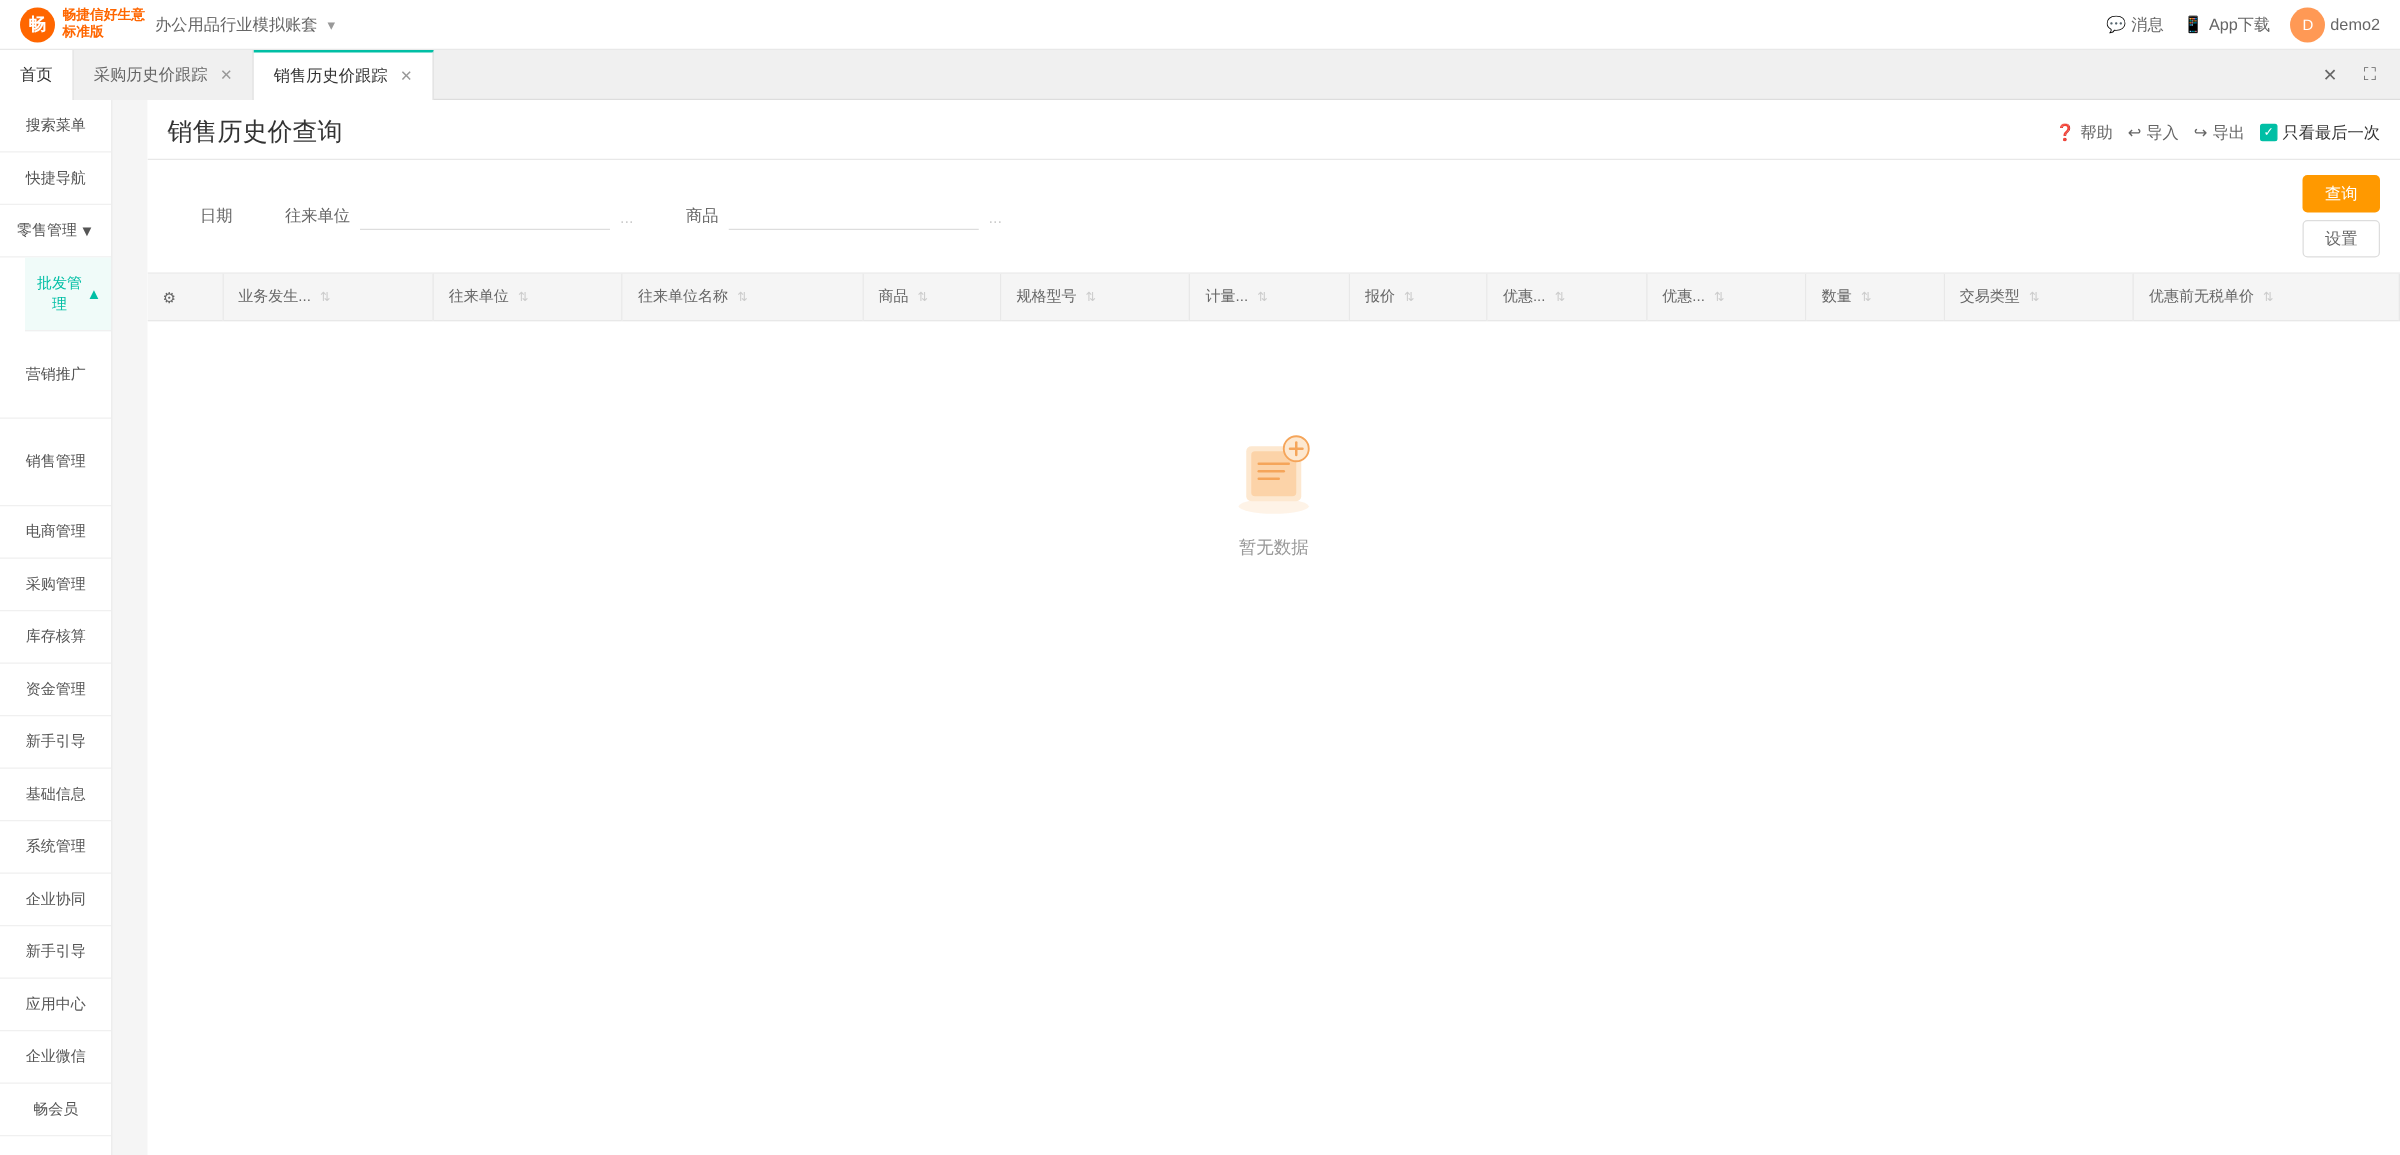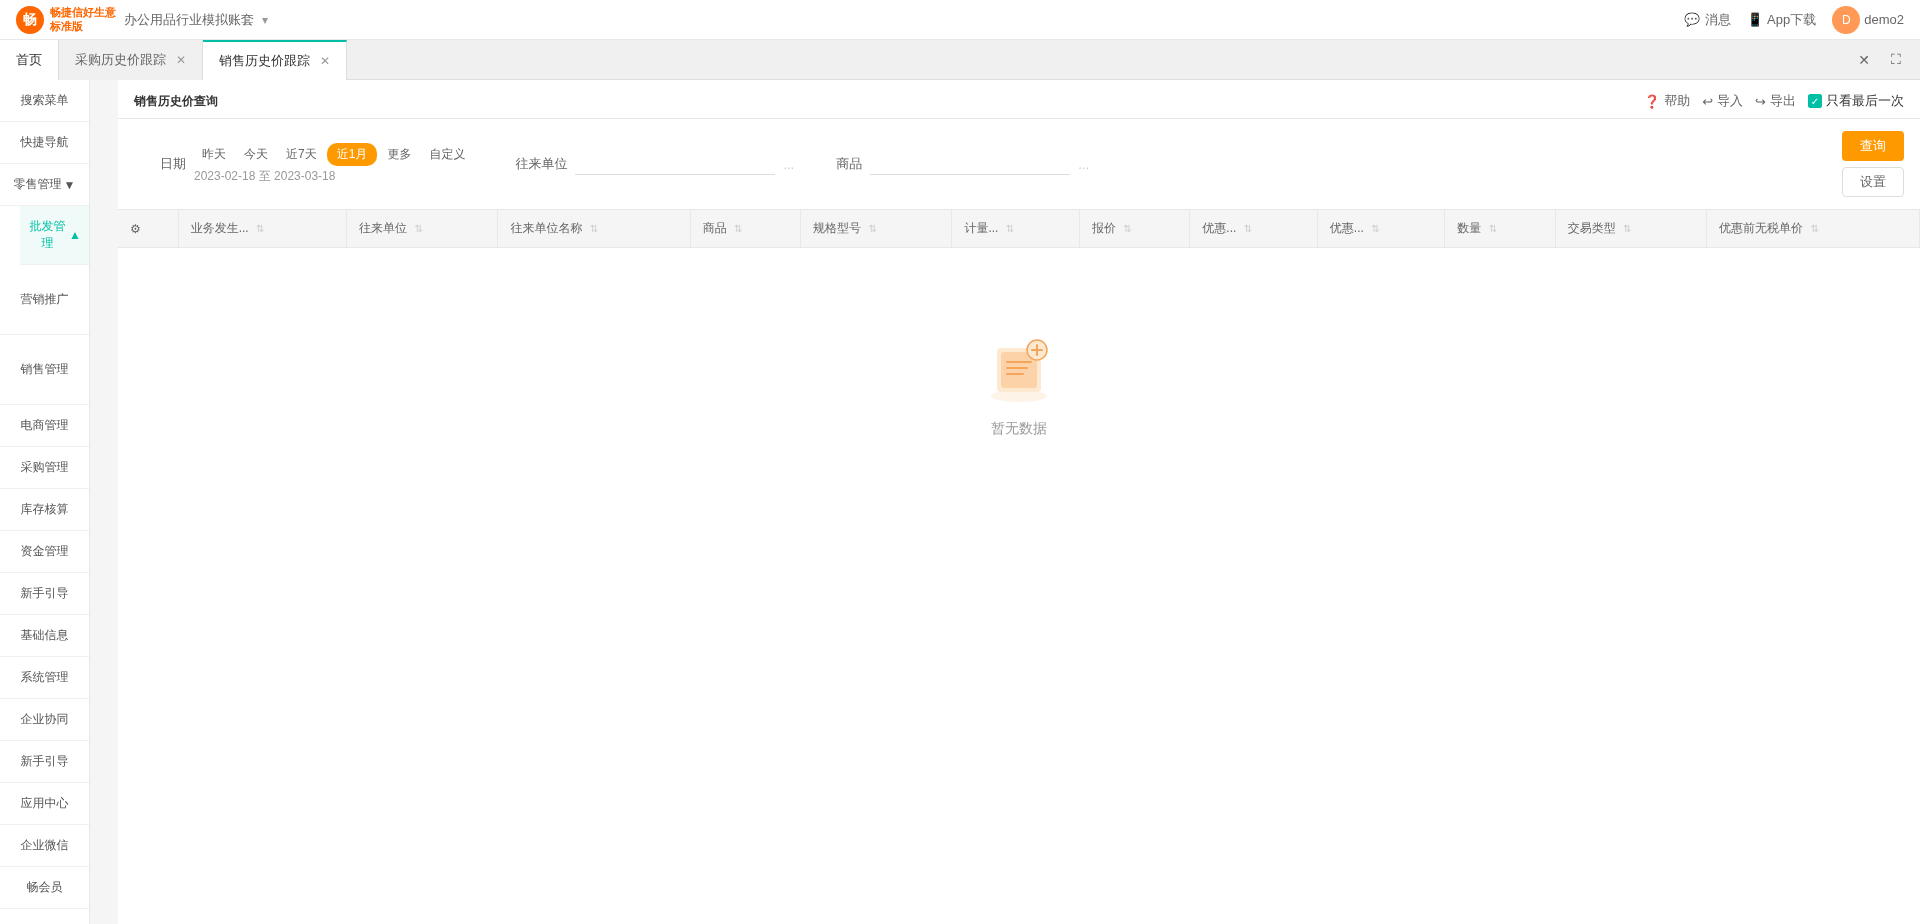--- a/index.html
+++ b/index.html
@@ -36,21 +36,21 @@
     .sidebar-item.active { color: #00bfa5; background: #f0fbf9; margin-left: 20px; }
     .sidebar-item.has-arrow { display: flex; align-items: center; justify-content: center; gap: 2px; }
     .sidebar-section { background: #e8f8f5; }
     .sidebar-sub { padding: 26px 8px; text-align: center; cursor: pointer; font-size: 12px; color: #555; border-bottom: 1px solid #f0f0f0; }
 
     
     .content { flex: 1; display: flex; flex-direction: column; overflow: hidden; background: #fff; }
 
     
     .page-header { padding: 12px 16px 8px; border-bottom: 1px solid #e8e8e8; display: flex; align-items: center; justify-content: space-between; background: #fff; flex-shrink: 0; }
-    .page-title { font-size: 12px; font-weight: bold; color: #333; }
+    .page-title { font-size: 20px; font-weight: normal; color: #333; }
     .page-actions { display: flex; align-items: center; gap: 12px; }
     .page-action { display: flex; align-items: center; gap: 4px; color: #666; font-size: 13px; cursor: pointer; }
     .checkbox-label { display: flex; align-items: center; gap: 4px; font-size: 13px; color: #333; cursor: pointer; }
     .checkbox-checked { width: 14px; height: 14px; background: #00bfa5; border: 1px solid #00bfa5; display: flex; align-items: center; justify-content: center; border-radius: 2px; color: white; font-size: 10px; }
 
     
     .filter-area { padding: 12px 16px; border-bottom: 1px solid #e8e8e8; background: #fff; flex-shrink: 0; }
     .filter-row { display: flex; align-items: center; gap: 16px; flex-wrap: wrap; }
     .filter-group { display: flex; align-items: center; gap: 8px; margin-left: 26px; }
     .filter-label { color: #666; font-size: 13px; white-space: nowrap; }
@@ -211,31 +211,20 @@
           <span>只看最后一次</span>
         </div>
       </div>
     </div>
 
     <div class="filter-area">
       <div class="filter-row">
 
         <div class="filter-group">
           <span class="filter-label">日期</span>
-          <div style="display:flex; flex-direction:column;">
-            <div style="display:flex; gap:2px;">
-              <span class="date-btn">昨天</span>
-              <span class="date-btn">今天</span>
-              <span class="date-btn">近7天</span>
-              <span class="date-btn active">近1月</span>
-              <span class="date-btn">更多</span>
-              <span class="date-btn">自定义</span>
-            </div>
-            <div class="date-range">2023-02-18 至 2023-03-18</div>
-          </div>
         </div>
 
         <div class="filter-group">
           <span class="filter-label">往来单位</span>
           <input class="filter-input" type="text" style="width: 200px;">
           <span class="filter-dots">...</span>
         </div>
 
         <div class="filter-group">
           <span class="filter-label">商品</span>

